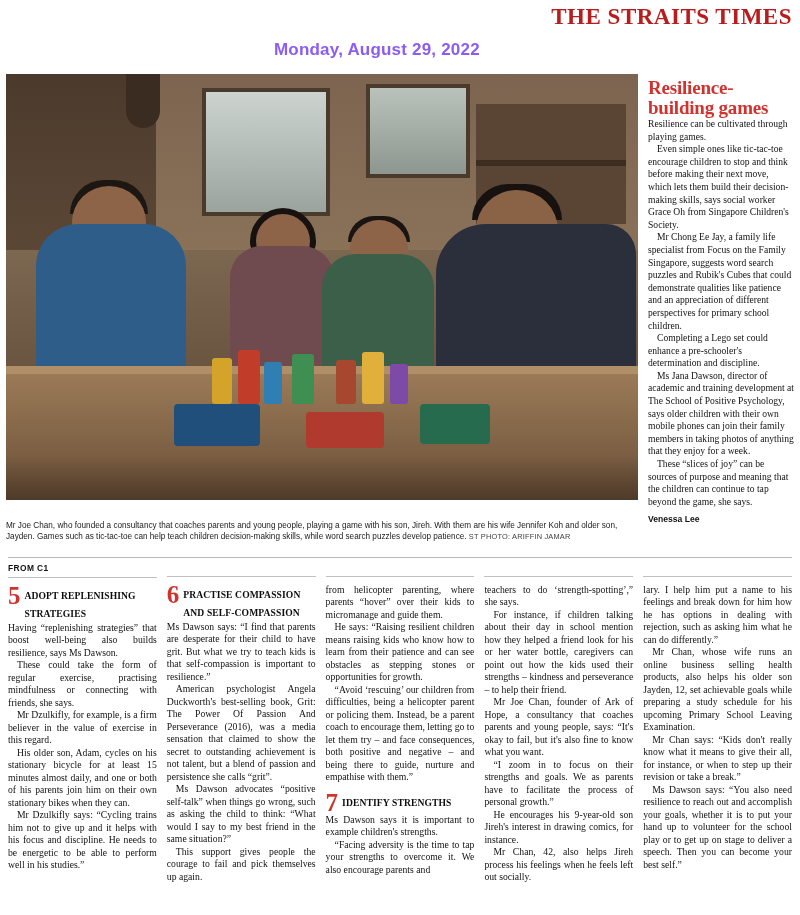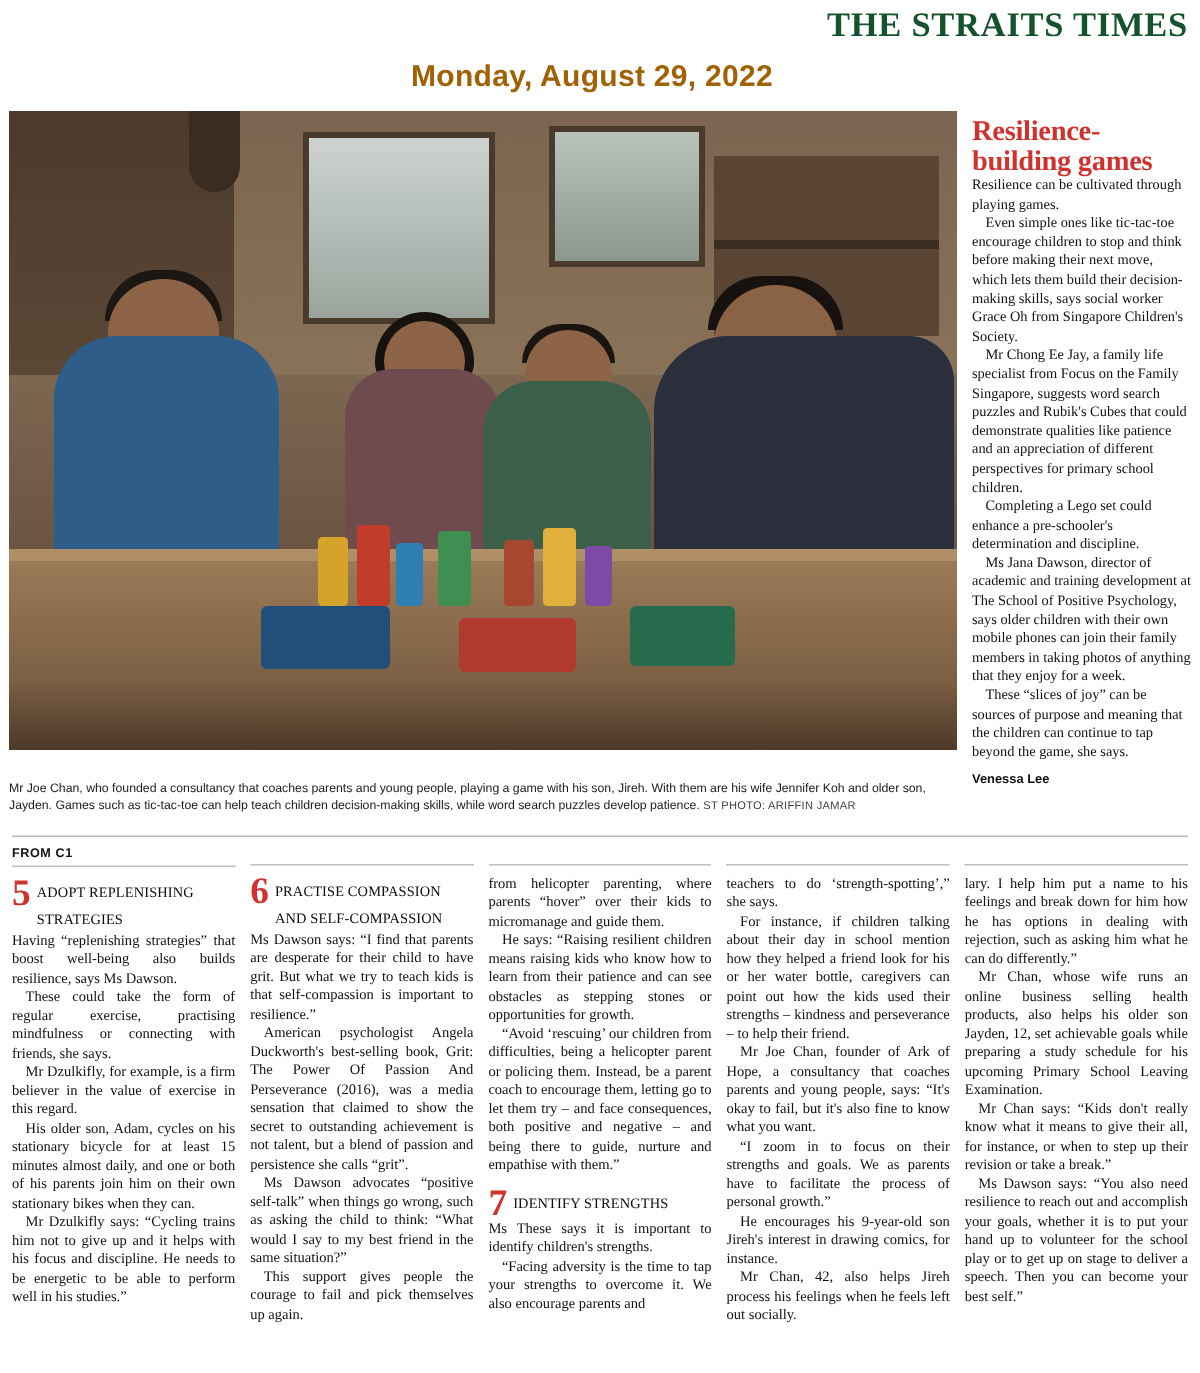--- a/index.html
+++ b/index.html
@@ -28,34 +28,34 @@
     position: relative;
   }
   .masthead {
     position: absolute;
     right: 2px;
     top: 4px;
     font-family: "Liberation Serif", serif;
     font-weight: bold;
     font-size: 23px;
     letter-spacing: 0.5px;
-    color: #14532d;
+    color: #b91c1c;
   }
   .dateline-row {
     height: 38px;
     position: relative;
   }
   .dateline {
     position: absolute;
     left: 268px;
     top: 4px;
     font-family: "Liberation Sans", sans-serif;
-    font-size: 20px;
-    font-weight: bold;
-    color: #a16207;
+    font-size: 17px;
+    font-weight: bold;
+    color: #8b5cf6;
     letter-spacing: 0.2px;
   }
   
   .top-section {
     display: flex;
     gap: 10px;
     align-items: flex-start;
   }
   .photo-wrap {
     width: 632px;
@@ -196,21 +196,21 @@
     float: left;
     font-family: "Liberation Serif", serif;
     font-weight: bold;
     font-size: 25px;
     line-height: 21px;
     color: #d0332e;
     margin-right: 4px;
   }
   .subhead-text {
     font-family: "Liberation Serif", serif;
-    font-weight: normal;
+    font-weight: bold;
     font-size: 9.6px;
     line-height: 11px;
     letter-spacing: 0.1px;
     color: #0d0d0d;
     text-transform: uppercase;
   }
   .col p {
     margin: 0;
     font-family: "Liberation Serif", serif;
     font-size: 9.7px;
@@ -327,21 +327,21 @@
     <div class="col">
       <div class="spacer-rule"></div>
       <div class="col-rule"></div>
       <p>from helicopter parenting, where parents “hover” over their kids to micromanage and guide them.</p>
       <p class="ind">He says: “Raising resilient children means raising kids who know how to learn from their patience and can see obstacles as stepping stones or opportunities for growth.</p>
       <p class="ind">“Avoid ‘rescuing’ our children from difficulties, being a helicopter parent or policing them. Instead, be a parent coach to encourage them, letting go to let them try – and face consequences, both positive and negative – and being there to guide, nurture and empathise with them.”</p>
       <div class="subhead" style="margin-top:8px;">
         <span class="dropnum">7</span>
         <span class="subhead-text">IDENTIFY STRENGTHS</span>
       </div>
-      <p>Ms These says it is important to identify children's strengths.</p>
+      <p>Ms Dawson says it is important to example children's strengths.</p>
       <p class="ind">“Facing adversity is the time to tap your strengths to overcome it. We also encourage parents and</p>
     </div>
 
     <div class="col">
       <div class="spacer-rule"></div>
       <div class="col-rule"></div>
       <p>teachers to do ‘strength-spotting’,” she says.</p>
       <p class="ind">For instance, if children talking about their day in school mention how they helped a friend look for his or her water bottle, caregivers can point out how the kids used their strengths – kindness and perseverance – to help their friend.</p>
       <p class="ind">Mr Joe Chan, founder of Ark of Hope, a consultancy that coaches parents and young people, says: “It's okay to fail, but it's also fine to know what you want.</p>
       <p class="ind">“I zoom in to focus on their strengths and goals. We as parents have to facilitate the process of personal growth.”</p>

